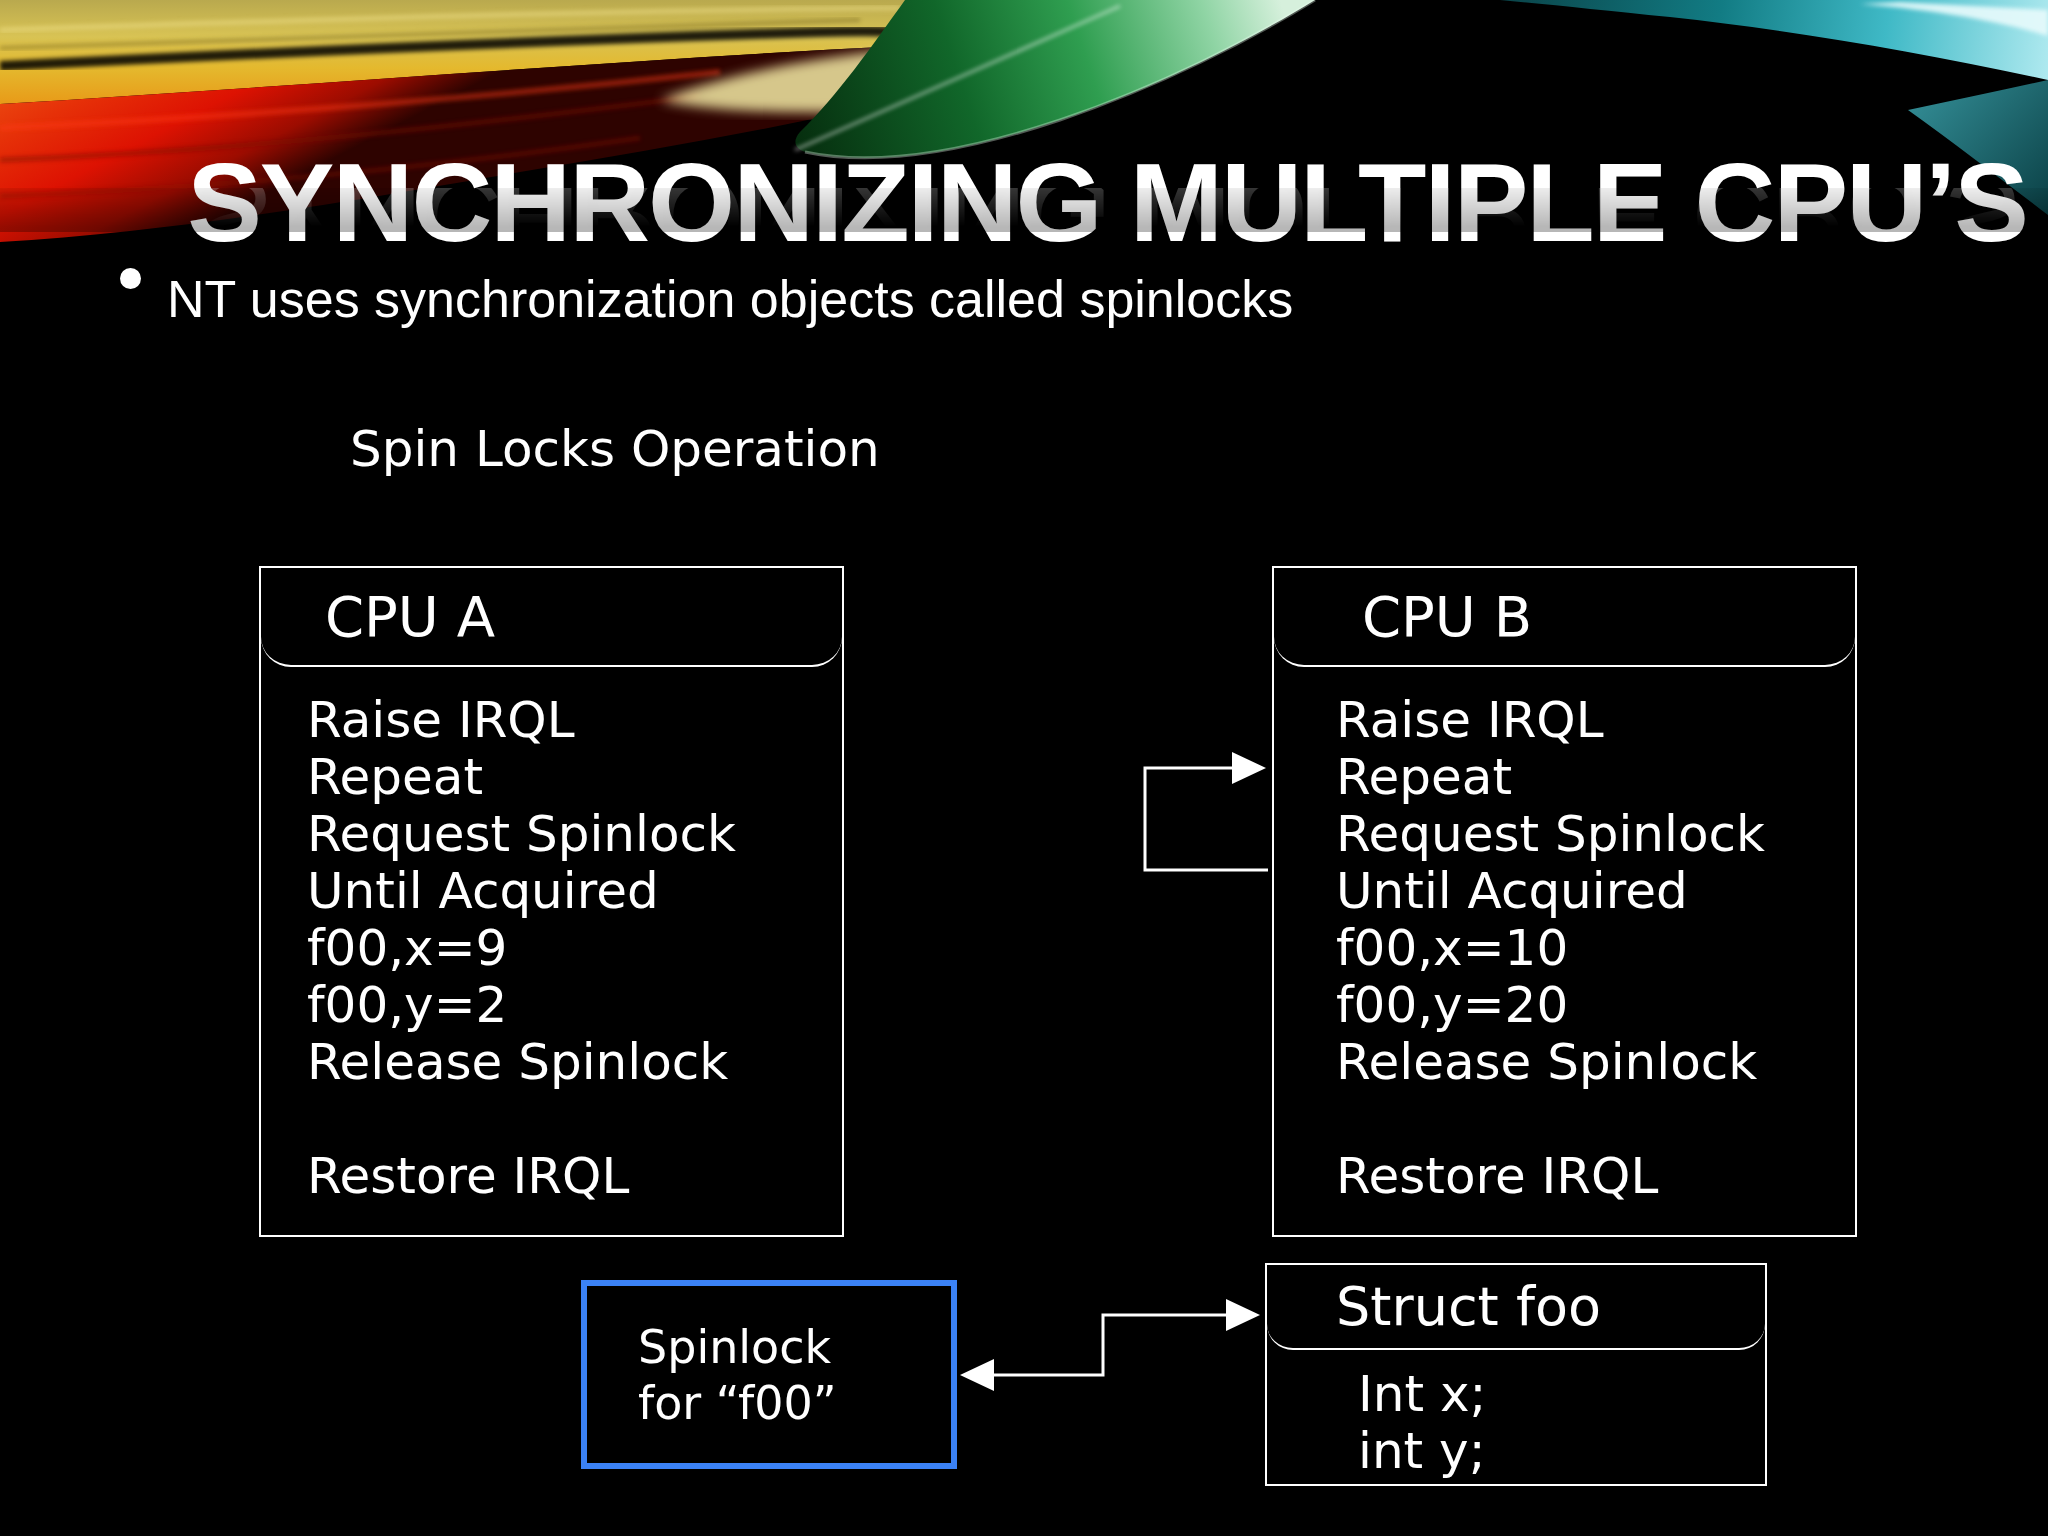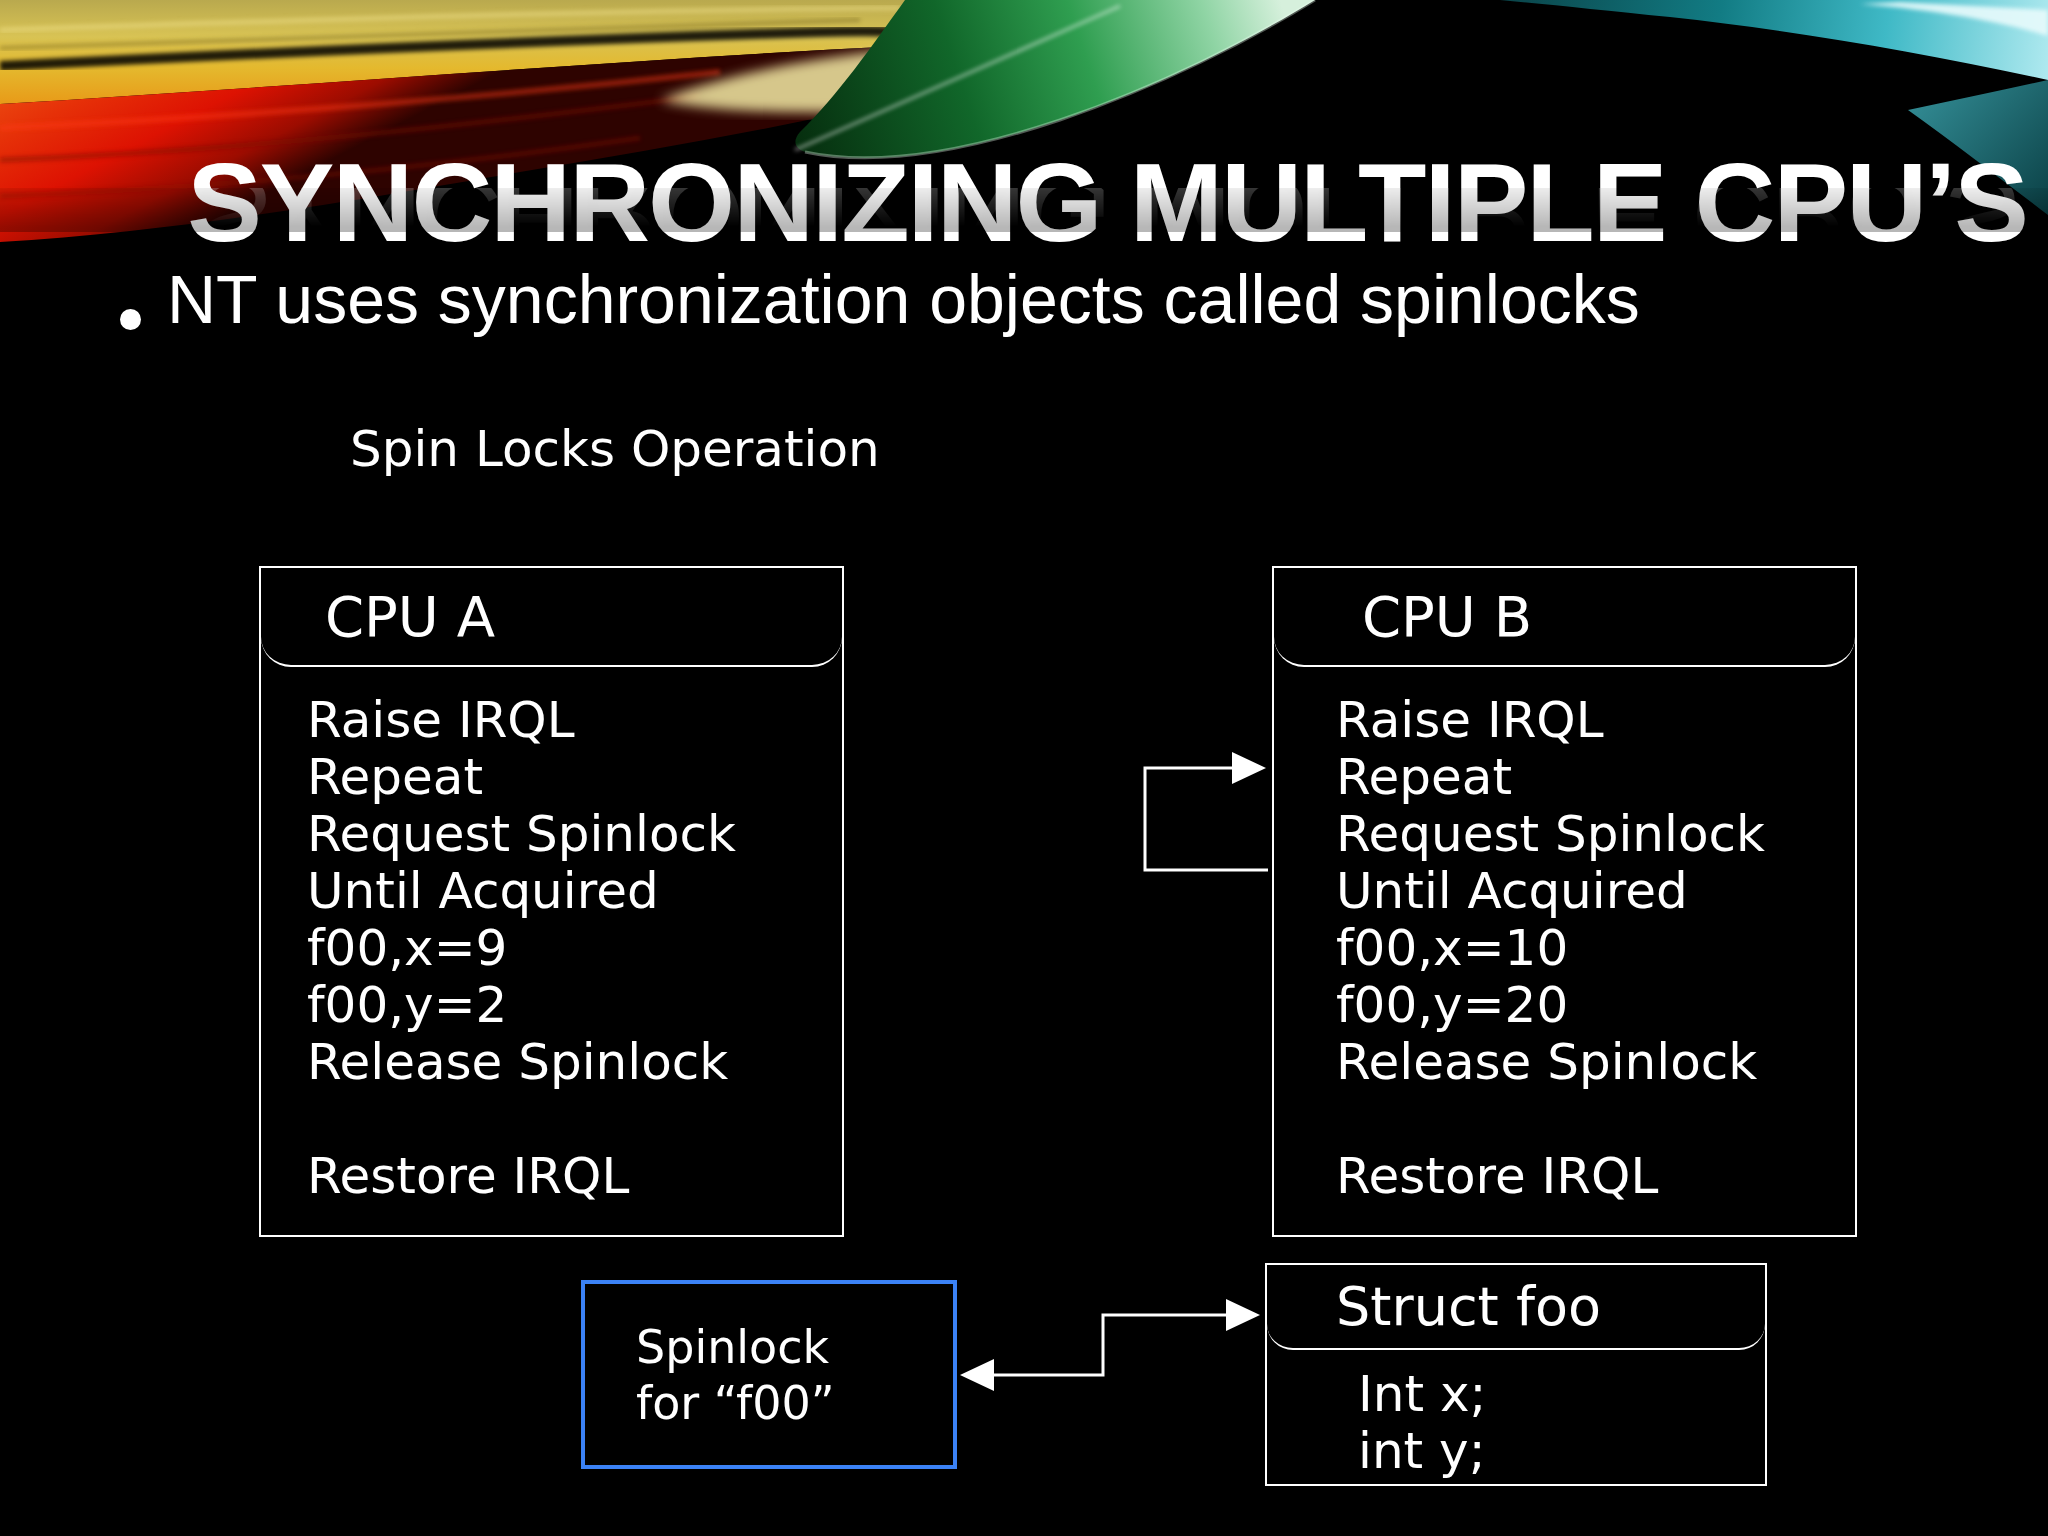--- a/index.html
+++ b/index.html
@@ -37,23 +37,23 @@
     transform:scaleY(-1);
   }
   .reflect-wrap::after{
     content:'';position:absolute;inset:0;
     background:linear-gradient(to bottom,rgba(0,0,0,.25),#000 88%);
   }
 
   
   .bullet-line{
     position:absolute;top:268px;left:120px;
-    display:flex;align-items:flex-end;gap:26px;
+    display:flex;align-items:flex-start;gap:26px;
     font-family:"Liberation Sans",sans-serif;
-    font-size:68px;line-height:62px;white-space:nowrap;
+    font-size:52px;line-height:62px;white-space:nowrap;
   }
   .dot{width:21px;height:21px;border-radius:50%;background:#fff;flex:0 0 auto;}
 
   .caption{
     position:absolute;top:420px;left:350px;
     font-size:50px;line-height:58px;white-space:nowrap;
   }
 
   
   .cpu-box{
@@ -73,21 +73,21 @@
   .cpu-body{padding-top:25px;}
   .cpu-a .cpu-body{padding-left:46px;}
   .cpu-b .cpu-body{padding-left:62px;}
   .code-line{
     font-size:50px;line-height:57px;min-height:57px;white-space:nowrap;
   }
 
   
   .spin-box{
     position:absolute;left:581px;top:1280px;width:376px;height:189px;
-    border:4px solid #3b82f6;box-sizing:border-box;
+    border:6px solid #3b82f6;box-sizing:border-box;
     display:flex;flex-direction:column;justify-content:center;
     padding-left:51px;
   }
   .spin-line{font-size:46px;line-height:56px;white-space:nowrap;}
 
   .struct-box{
     position:absolute;left:1265px;top:1263px;width:502px;height:223px;
     border:2px solid #fff;box-sizing:border-box;background:#000;
   }
   .struct-header{

